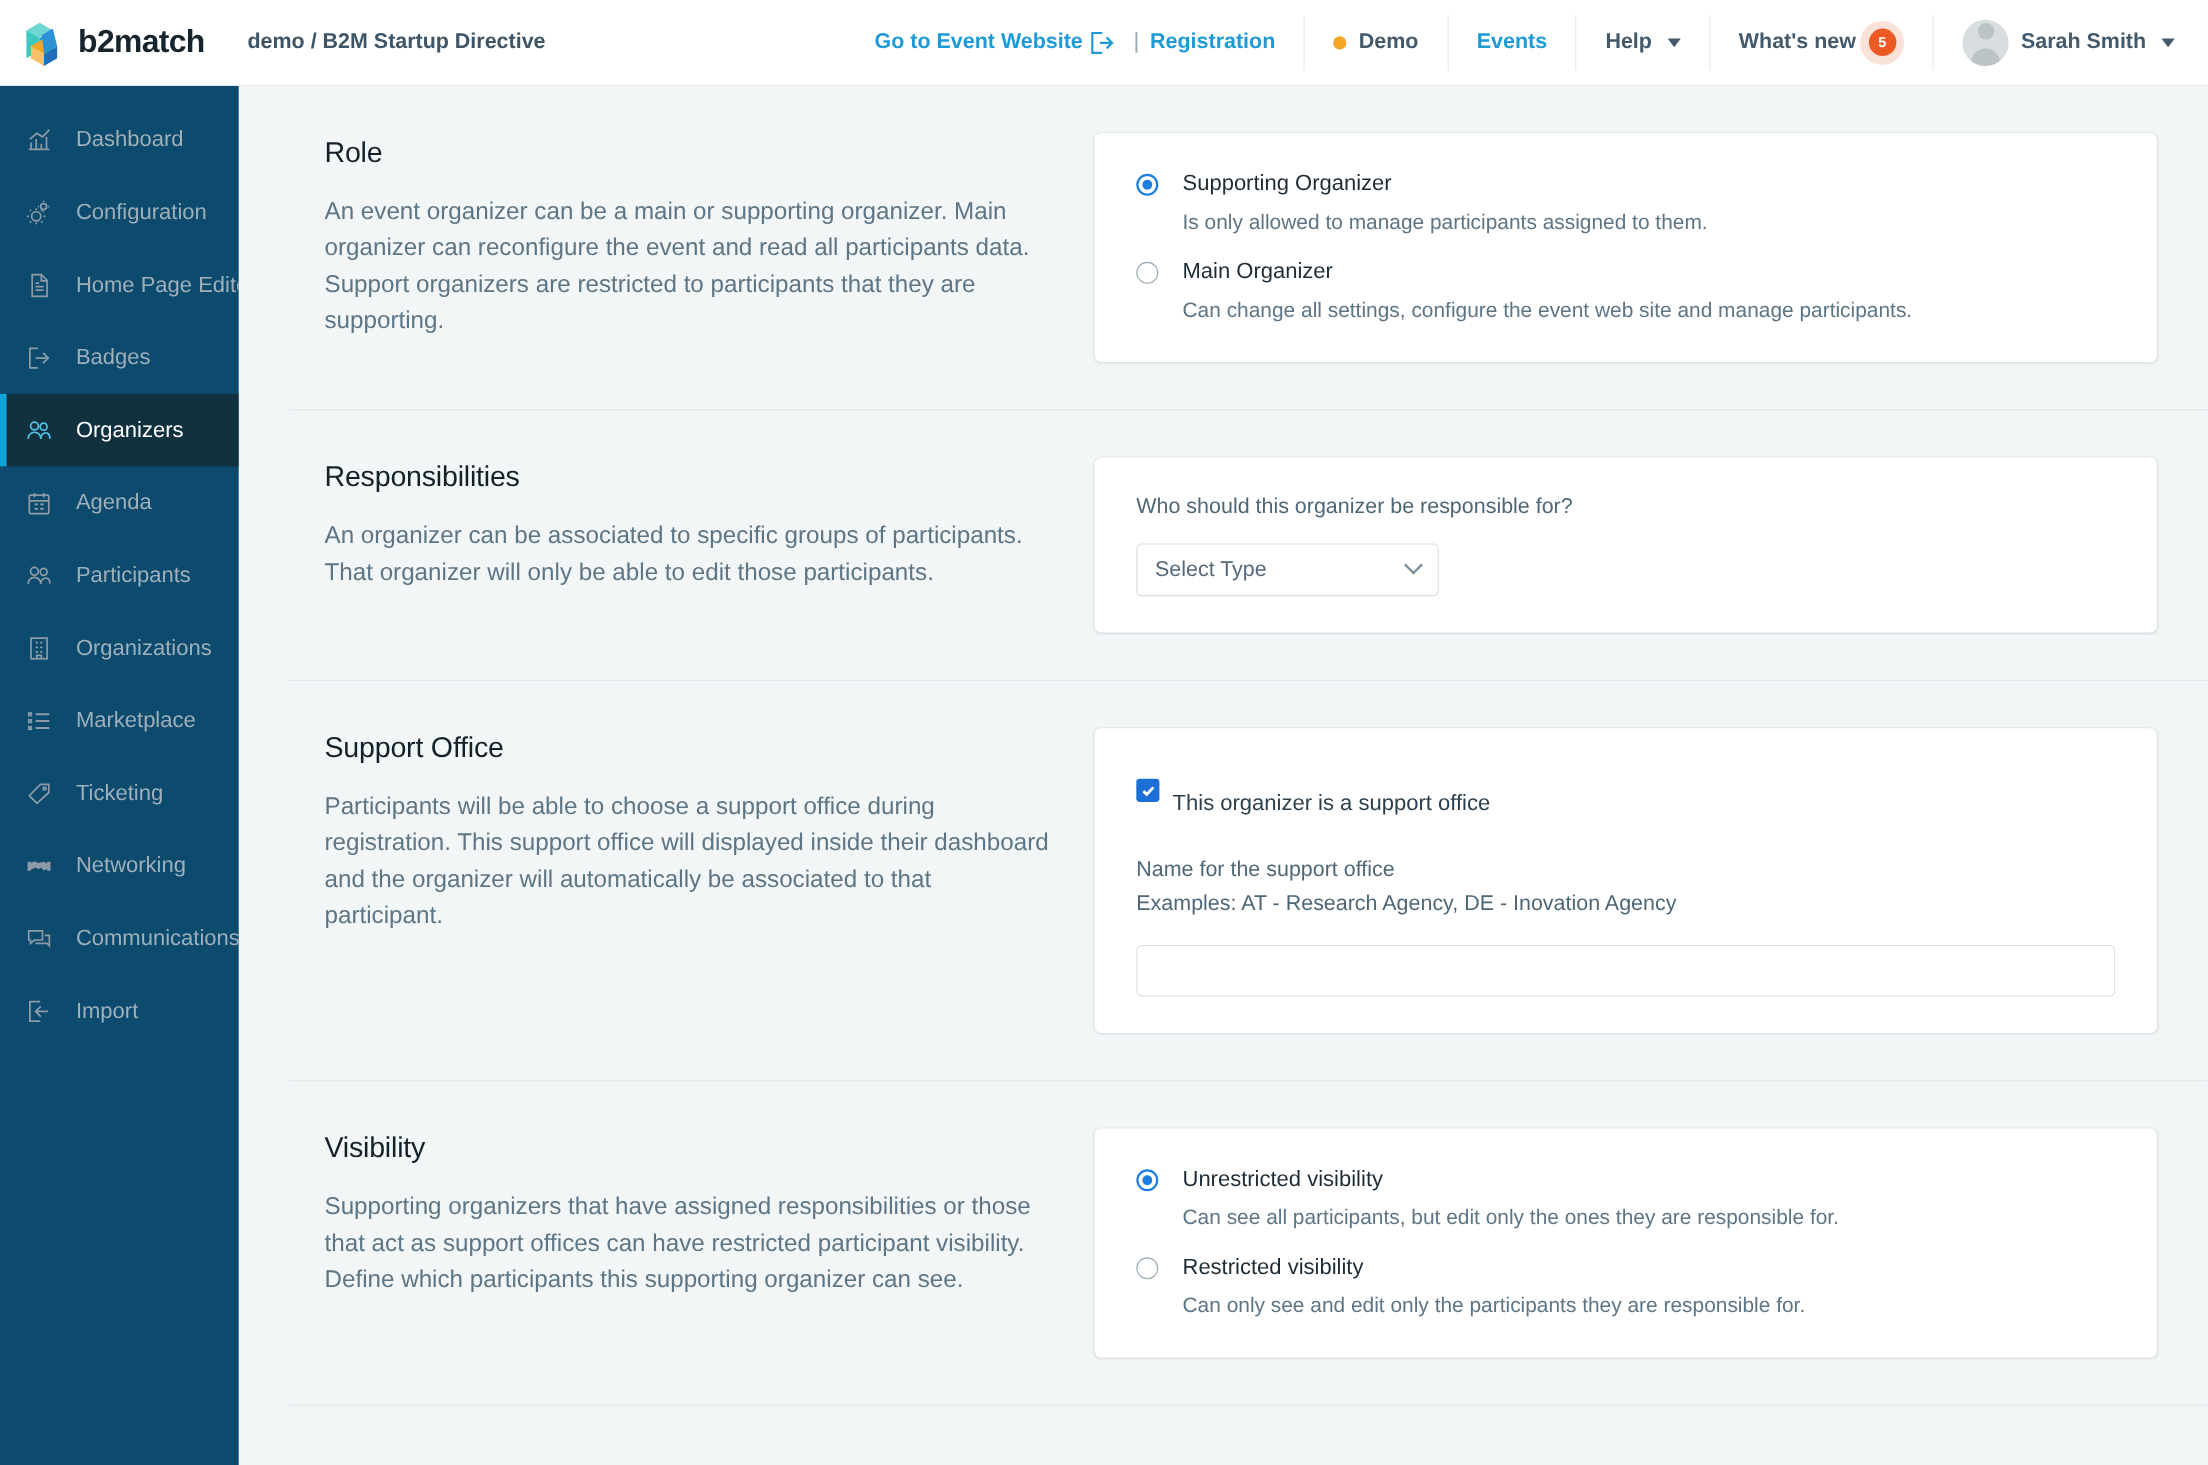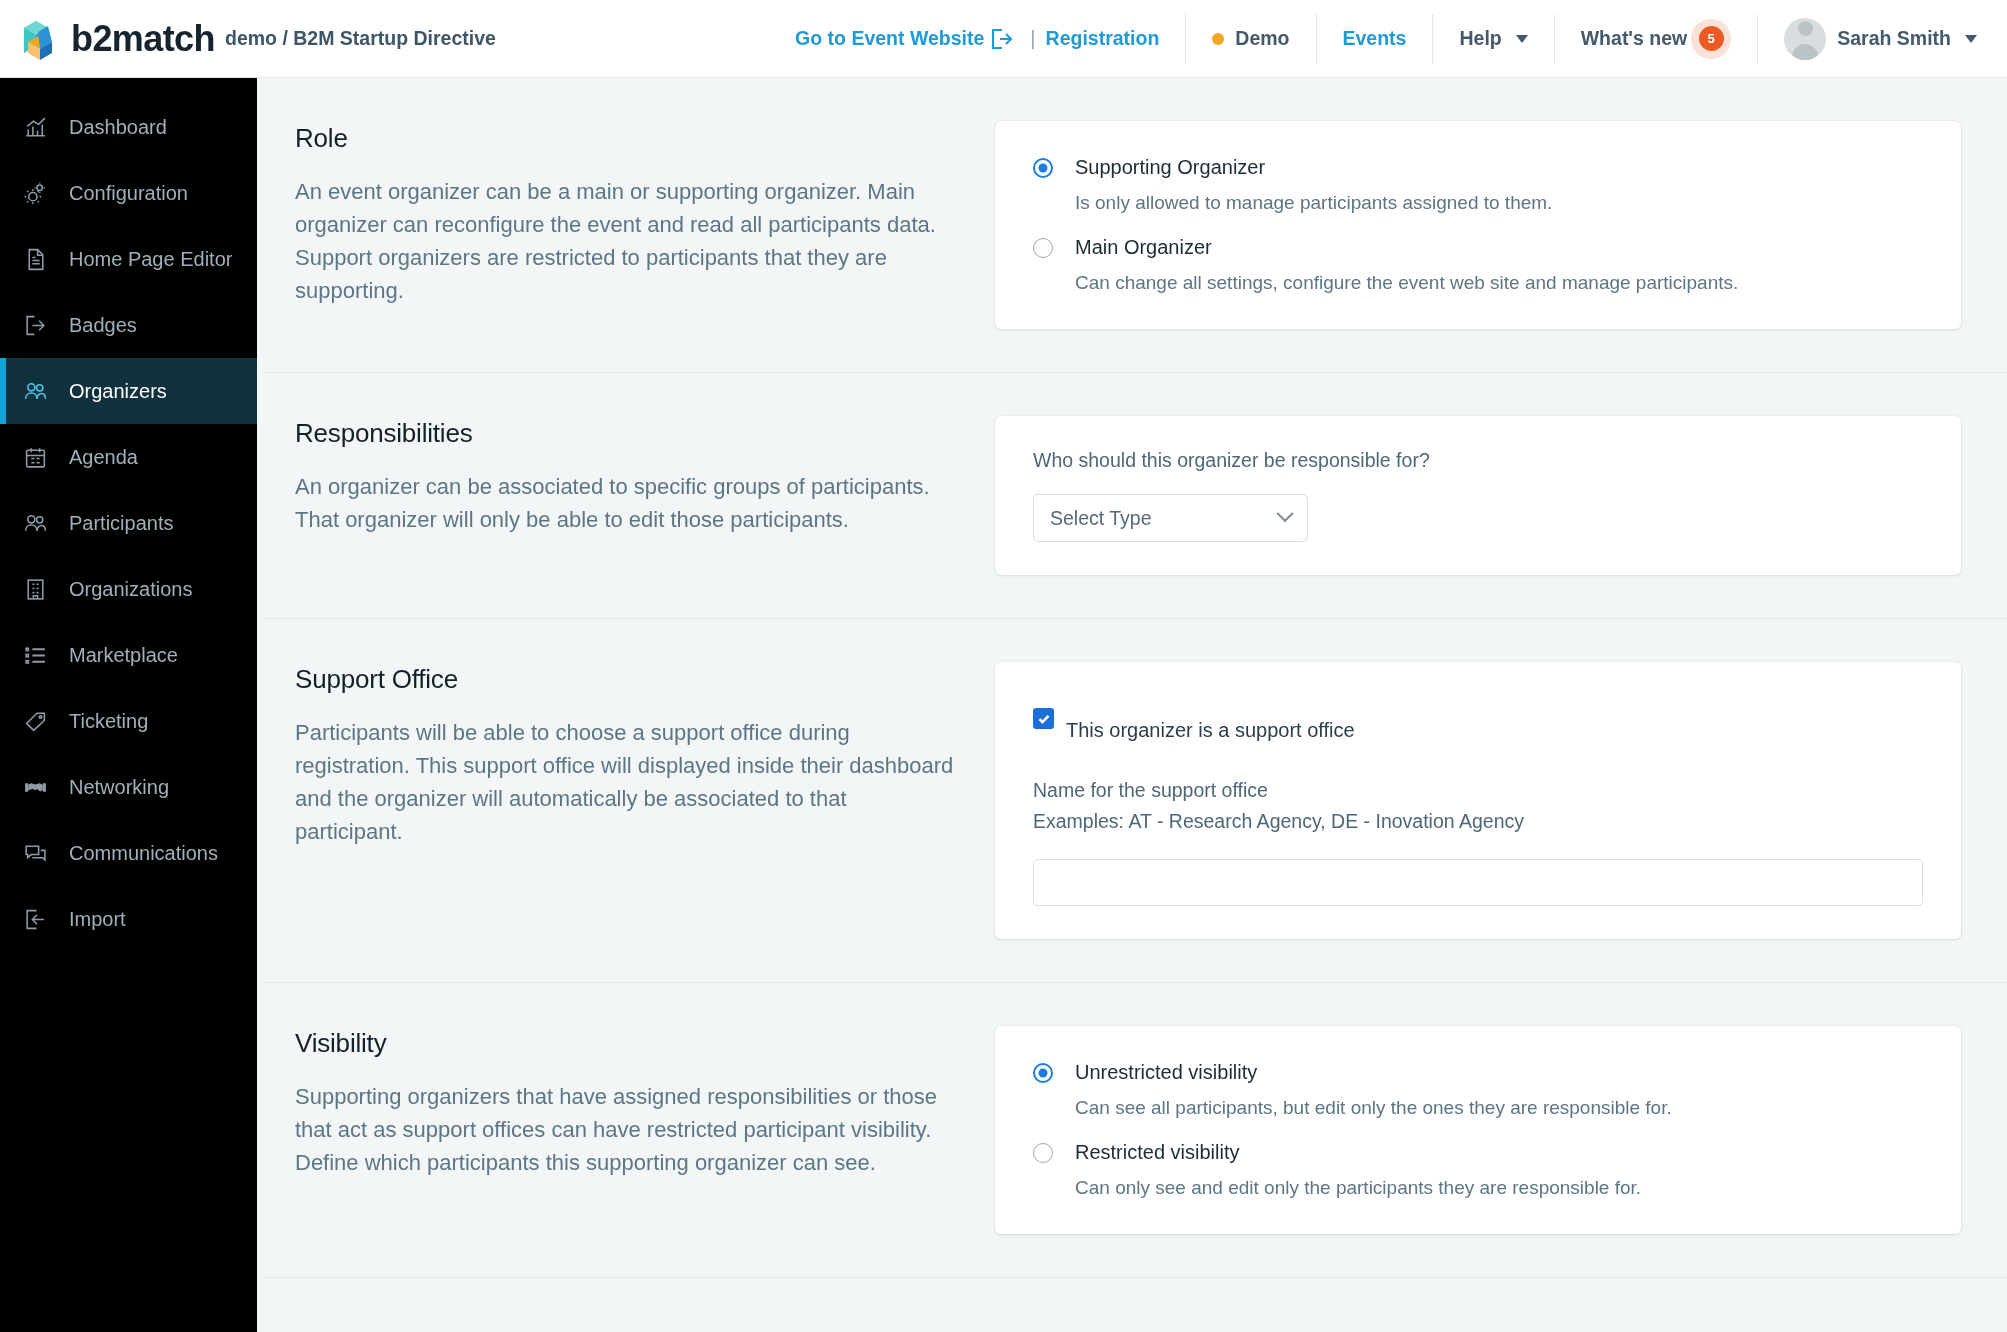--- a/index.html
+++ b/index.html
@@ -15,21 +15,21 @@
     position: absolute; top: 0; left: 0;
     width: 2007px; height: 78px;
     background: #ffffff;
     border-bottom: 1px solid #e3e9ec;
     display: flex; align-items: center;
     z-index: 10;
   }
   .brand { display: flex; align-items: center; padding-left: 18px; width: 225px; }
   .logo-mark { width: 44px; height: 46px; flex: none; }
   .brand-name {
-    font-size: 36px; font-weight: 700; color: #16242e;
+    font-size: 29px; font-weight: 700; color: #16242e;
     margin-left: 9px; letter-spacing: -0.6px;
   }
   .breadcrumb {
     font-size: 19.5px; font-weight: 700; color: #3d5566;
     white-space: nowrap;
   }
   .top-right { margin-left: auto; display: flex; align-items: stretch; height: 78px; }
   .top-link {
     display: flex; align-items: center; height: 78px;
     padding: 0 26px; font-size: 19.5px; font-weight: 700;
@@ -70,22 +70,22 @@
     background: #d8dde0; overflow: hidden; flex: none;
     display: flex; align-items: flex-end; justify-content: center;
   }
   .avatar .head { width: 15px; height: 15px; border-radius: 50%; background:#bcc3c7; position:absolute; margin-bottom:20px;}
   .avatar-inner { position: relative; width: 42px; height: 42px; display:flex; align-items:center; justify-content:center;}
   .avatar .body { width: 26px; height: 16px; border-radius: 13px 13px 0 0; background:#bcc3c7; position:absolute; bottom:0;}
 
   
   .sidebar {
     position: absolute; top: 78px; left: 0;
-    width: 257px; height: 1254px;
-    background: #000000;
+    width: 217px; height: 1254px;
+    background: #0c4a6e;
     padding-top: 16px;
     overflow: hidden;
   }
   .nav-item {
     position: relative; display: flex; align-items: center;
     height: 66px; padding-left: 22px; gap: 20px; cursor: pointer;
     color: #9fb0ba; font-size: 20px;
   }
   .nav-item .nav-label { white-space: nowrap; }
   .nav-item.active { background: #12313e; color: #ffffff; }

